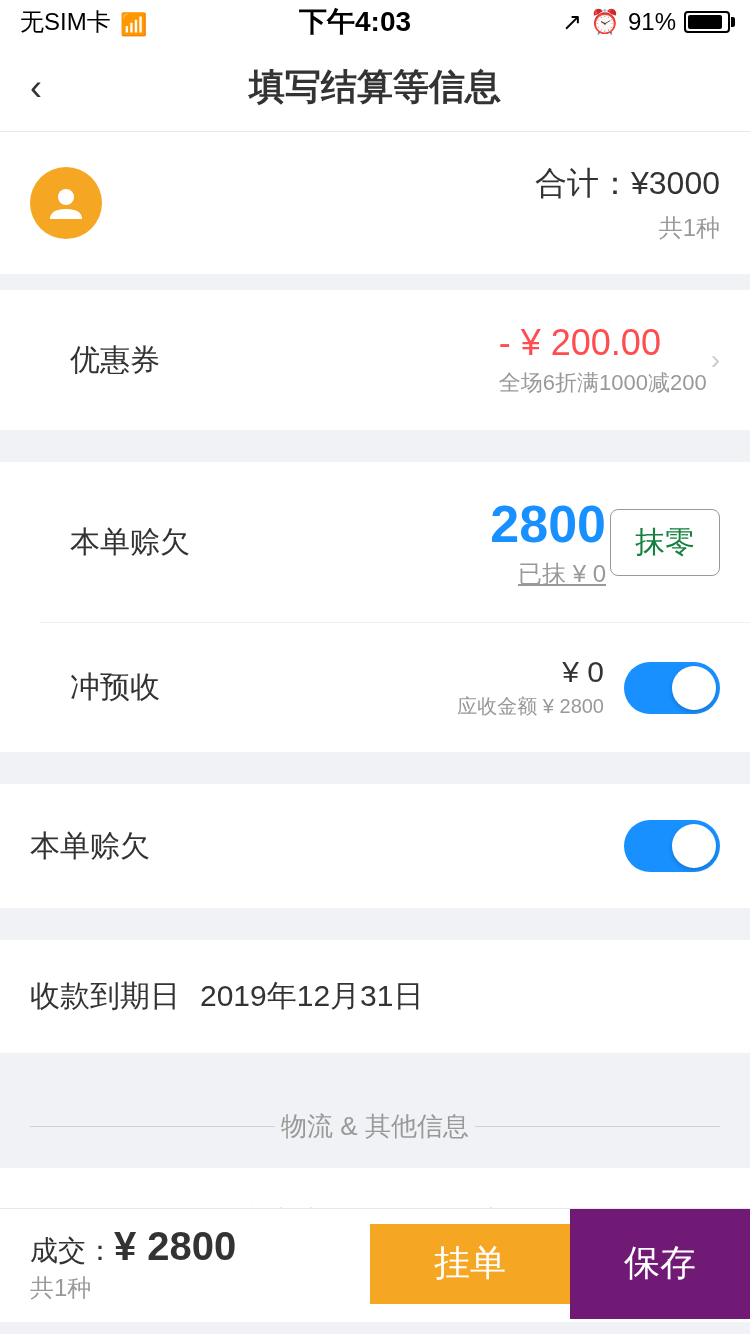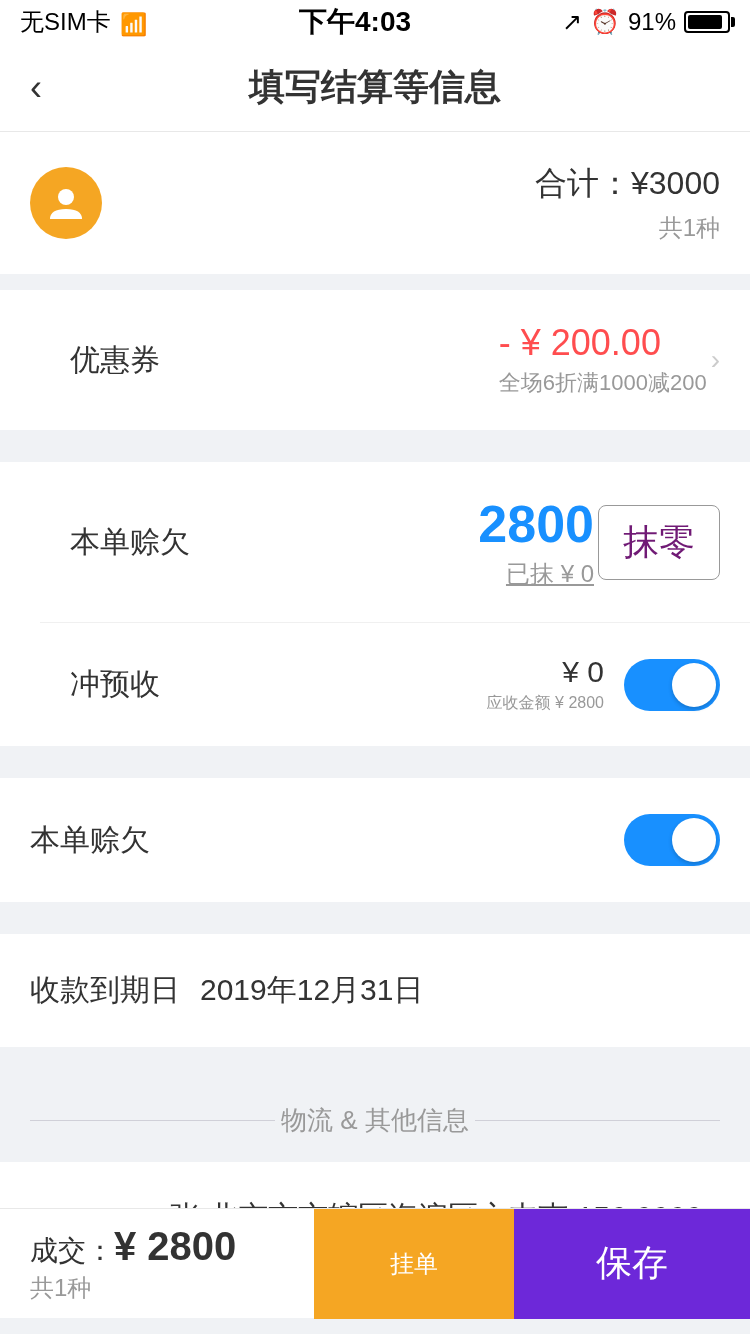--- a/index.html
+++ b/index.html
@@ -109,31 +109,31 @@
     .coupon-desc { font-size: 22px; color: #999; margin-top: 4px; text-align: right; }
     .chevron-right { color: #ccc; font-size: 28px; }
 
     
     .deal-amount-value { font-size: 52px; color: #1890ff; font-weight: 600; }
     .deal-erased { font-size: 24px; color: #999; margin-top: 4px; text-align: right; text-decoration: underline; }
     .erase-btn {
       border: 1px solid #999;
       border-radius: 8px;
       padding: 12px 24px;
-      font-size: 36px;
-      color: #701a75;
+      font-size: 30px;
+      color: #15803d;
       background: #fff;
       cursor: pointer;
     }
 
     
     .pre-receive-right { display: flex; align-items: center; gap: 20px; }
     .pre-receive-info { text-align: right; }
     .pre-amount { font-size: 30px; color: #333; }
-    .pre-desc { font-size: 16px; color: #999; margin-top: 4px; }
+    .pre-desc { font-size: 20px; color: #999; margin-top: 4px; }
 
     
     .toggle {
       width: 96px; height: 52px; border-radius: 26px; background: #1890ff;
       position: relative; cursor: pointer; flex-shrink: 0;
     }
     .toggle-knob {
       width: 44px; height: 44px; border-radius: 50%; background: #fff;
       position: absolute; top: 4px; right: 4px;
       box-shadow: 0 2px 4px rgba(0,0,0,0.2);
@@ -191,29 +191,29 @@
       display: flex;
       align-items: center;
       border-top: 1px solid #e8e8e8;
     }
     .bottom-deal-info {
       flex: 1;
       padding: 0 30px;
     }
     .bottom-count { font-size: 24px; color: #999; margin-top: 2px; }
     .btn-hang {
-      width: 200px; height: 110px;
+      width: 200px; height: 80px;
       background: #f5a623;
       display: flex; align-items: center; justify-content: center;
-      font-size: 24px; color: #fff; font-weight: 500;
+      font-size: 36px; color: #fff; font-weight: 500;
       cursor: pointer;
     }
     .btn-save {
-      width: 236px; height: 110px;
-      background: #6d28d9;
+      width: 180px; height: 110px;
+      background: #701a75;
       display: flex; align-items: center; justify-content: center;
       font-size: 36px; color: #fff; font-weight: 500;
       cursor: pointer;
     }
 
     .wifi-icon { font-size: 22px; }
   </style>
 </head>
 <body>
 

